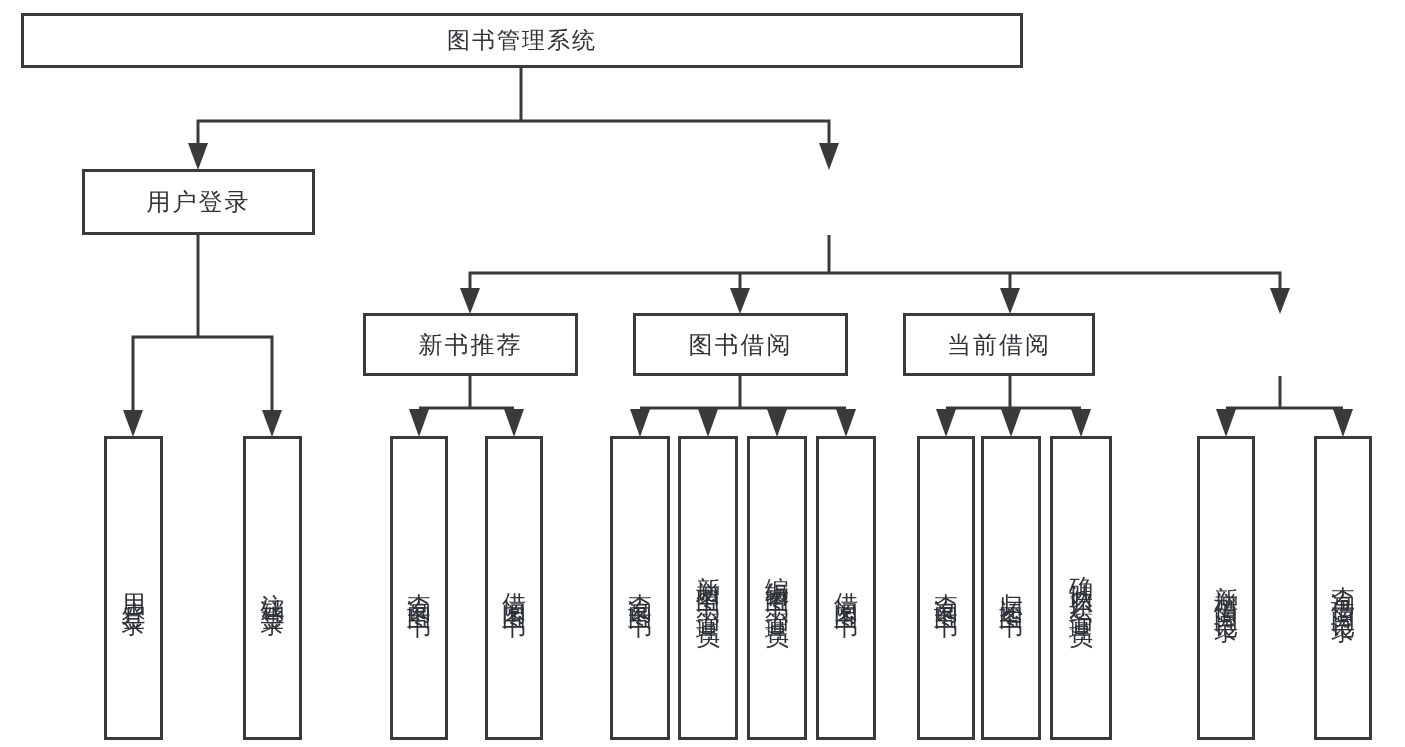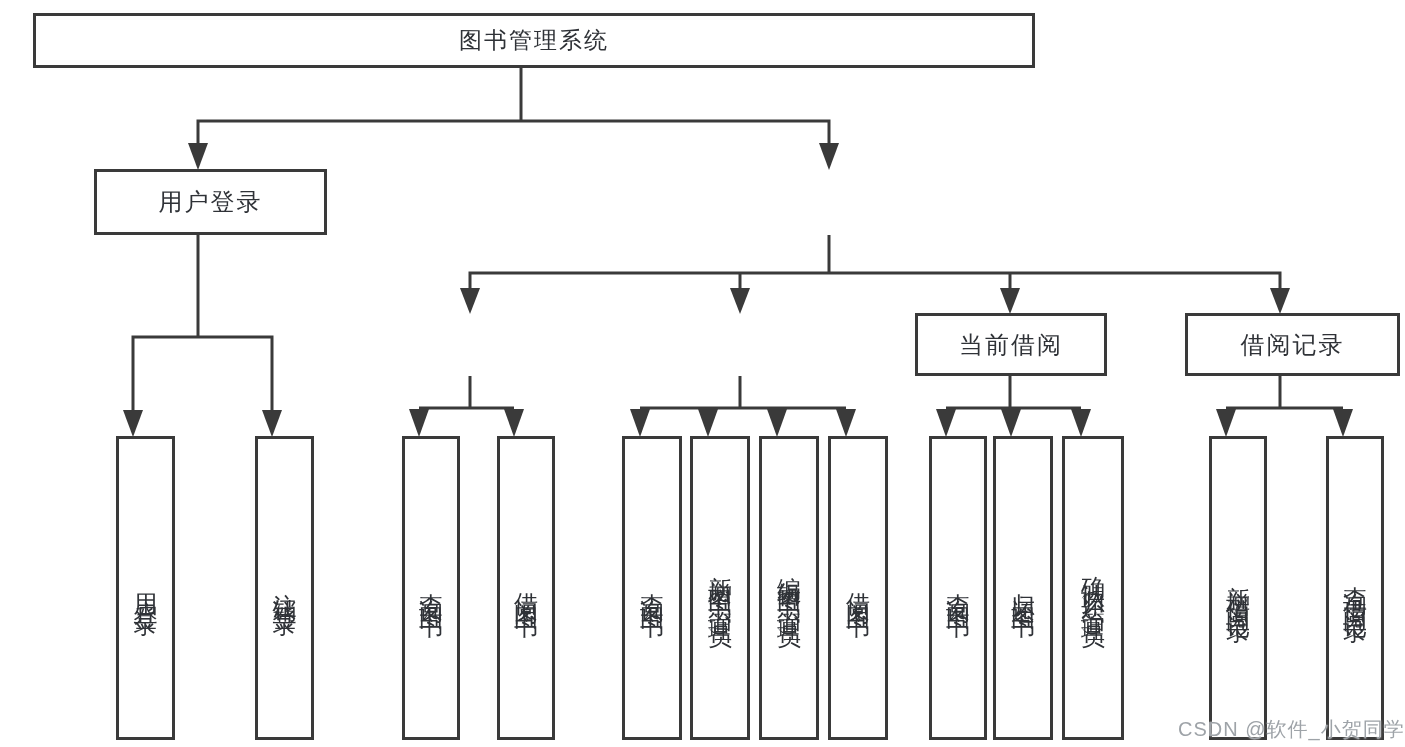--- a/index.html
+++ b/index.html
@@ -39,21 +39,20 @@
   }
   .box{
     position:absolute;
     box-sizing:border-box;
     background:var(--box-bg);
     border:3px solid var(--line);
     display:flex;
     align-items:center;
     justify-content:center;
     text-align:center;
-    margin-left:12px;
   }
   .box.h-root{
     font-size:23px;
     letter-spacing:2px;
   }
   .box.h-branch{
     font-size:24px;
     letter-spacing:2px;
   }
   .box.leaf span{
@@ -122,22 +121,23 @@
     <path d="M1280 376 V408"></path>
     <path d="M1226 408 H1343"></path>
     <polygon points="1216,409 1236,409 1226,437"></polygon>
     <polygon points="1333,409 1353,409 1343,437"></polygon>
   </svg>
 
   <div class="box h-root" style="left:21px;top:13px;width:1002px;height:55px">图书管理系统</div>
 
   <div class="box h-branch" style="left:82px;top:169px;width:233px;height:66px">用户登录</div>
 
+  <div class="box h-branch" style="left:363px;top:313px;width:215px;height:63px">新书推荐</div>
+  <div class="box h-branch" style="left:633px;top:313px;width:215px;height:63px">图书借阅</div>
   <div class="box h-branch" style="left:903px;top:313px;width:192px;height:63px">当前借阅</div>
-  <div class="box h-branch" style="left:1173px;top:313px;width:215px;height:63px">借阅记录</div>
 
   <div class="box leaf" style="left:104px;top:436px;width:59px;height:304px">
     <span>用户登录</span>
   </div>
   <div class="box leaf" style="left:243px;top:436px;width:59px;height:304px">
     <span>注销登录</span>
   </div>
 
   <div class="box leaf" style="left:390px;top:436px;width:58px;height:304px">
     <span>查询图书</span>
@@ -169,15 +169,14 @@
     <span>确认归还（管理员）</span>
   </div>
 
   <div class="box leaf" style="left:1197px;top:436px;width:58px;height:304px">
     <span>新增借阅记录</span>
   </div>
   <div class="box leaf" style="left:1314px;top:436px;width:58px;height:304px">
     <span>查询借阅记录</span>
   </div>
 
-  <div class="watermark">CSDN @软件_小贺同学</div>
 
 </div>
 
 </body></html>

